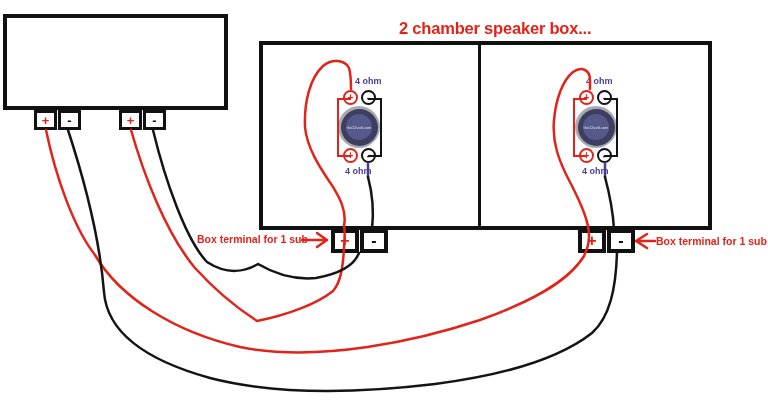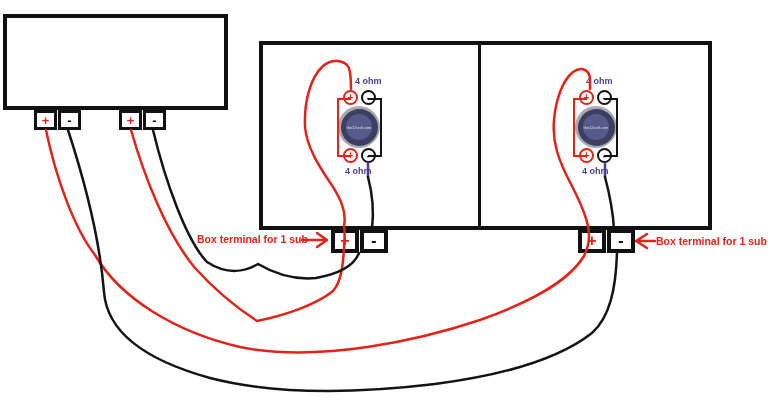--- a/index.html
+++ b/index.html
@@ -76,20 +76,21 @@
   <div class="amp-line l1">Monoblock Class D</div>
   <div class="amp-line l2">AMP Stable at 1 ohm</div>
   <div class="amp-note">Has 2 sets of terminals but just 1 channel</div>
 
   <div class="cell pos" style="left:34px;top:110px;">+</div>
   <div class="cell neg" style="left:58px;top:110px;">-</div>
 
   <div class="cell pos" style="left:119px;top:110px;">+</div>
   <div class="cell neg" style="left:143px;top:110px;">-</div>
 
+  <div class="box-title">2 chamber speaker box...</div>
   <div class="spk-box"></div>
   <div class="divider"></div>
 
   <div class="spk-outer" style="left:338px;top:106px;">
     <div class="spk-ring">
       <div class="spk-core">the12volt.com</div>
     </div>
   </div>
   <div class="coil-lbl" style="left:355px;top:76px;">4 ohm</div>
   <div class="coil-lbl" style="left:345px;top:166px;">4 ohm</div>

